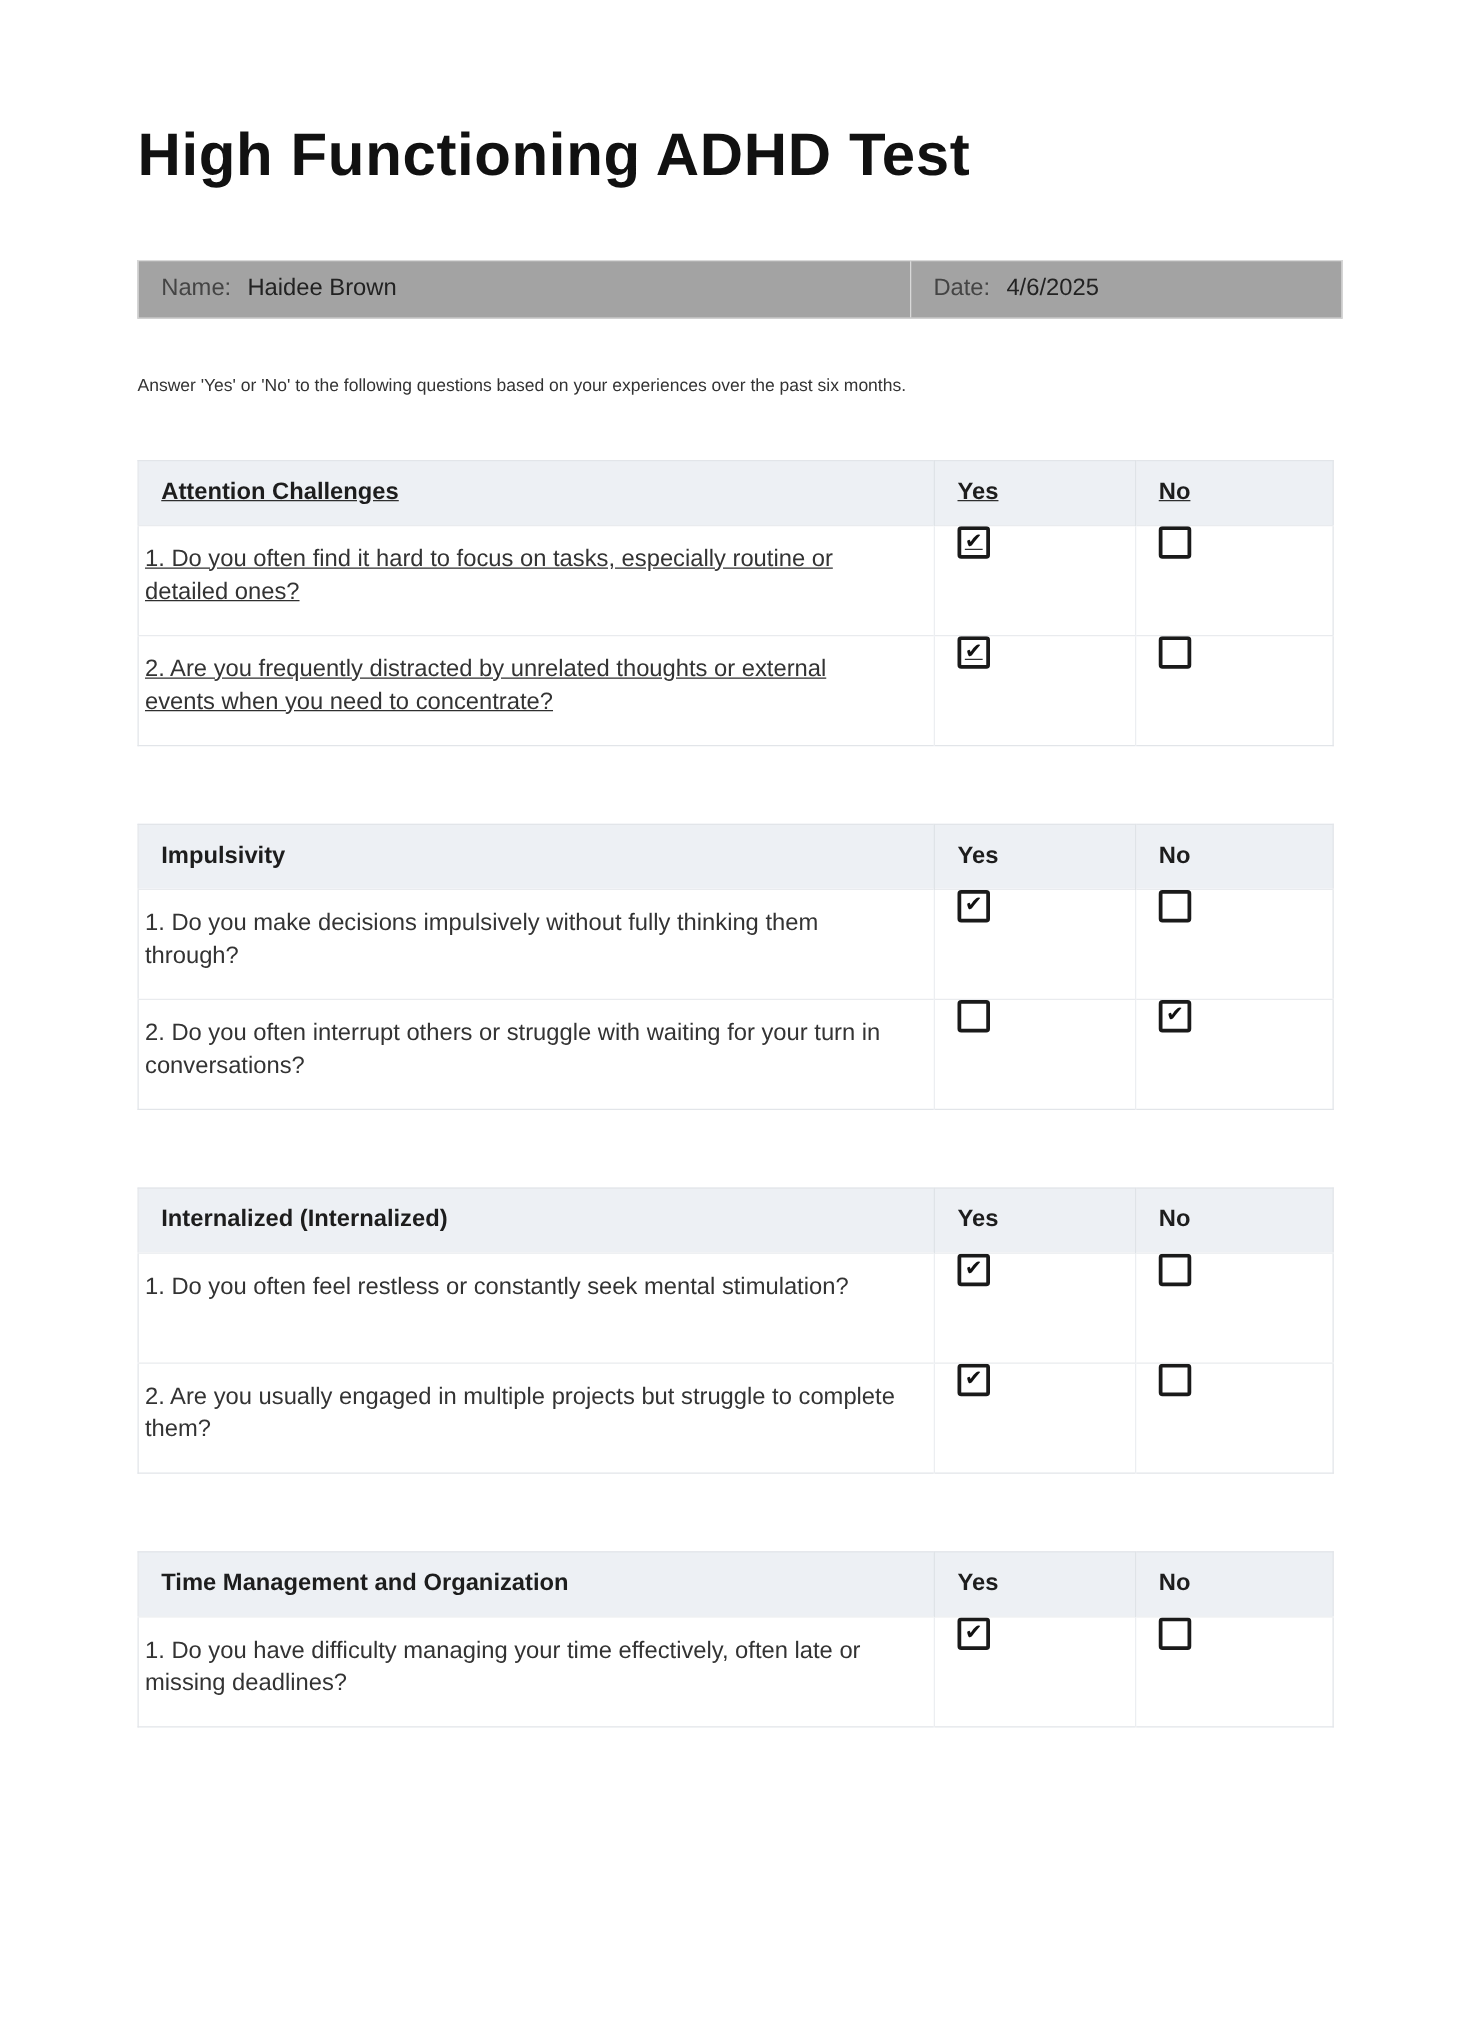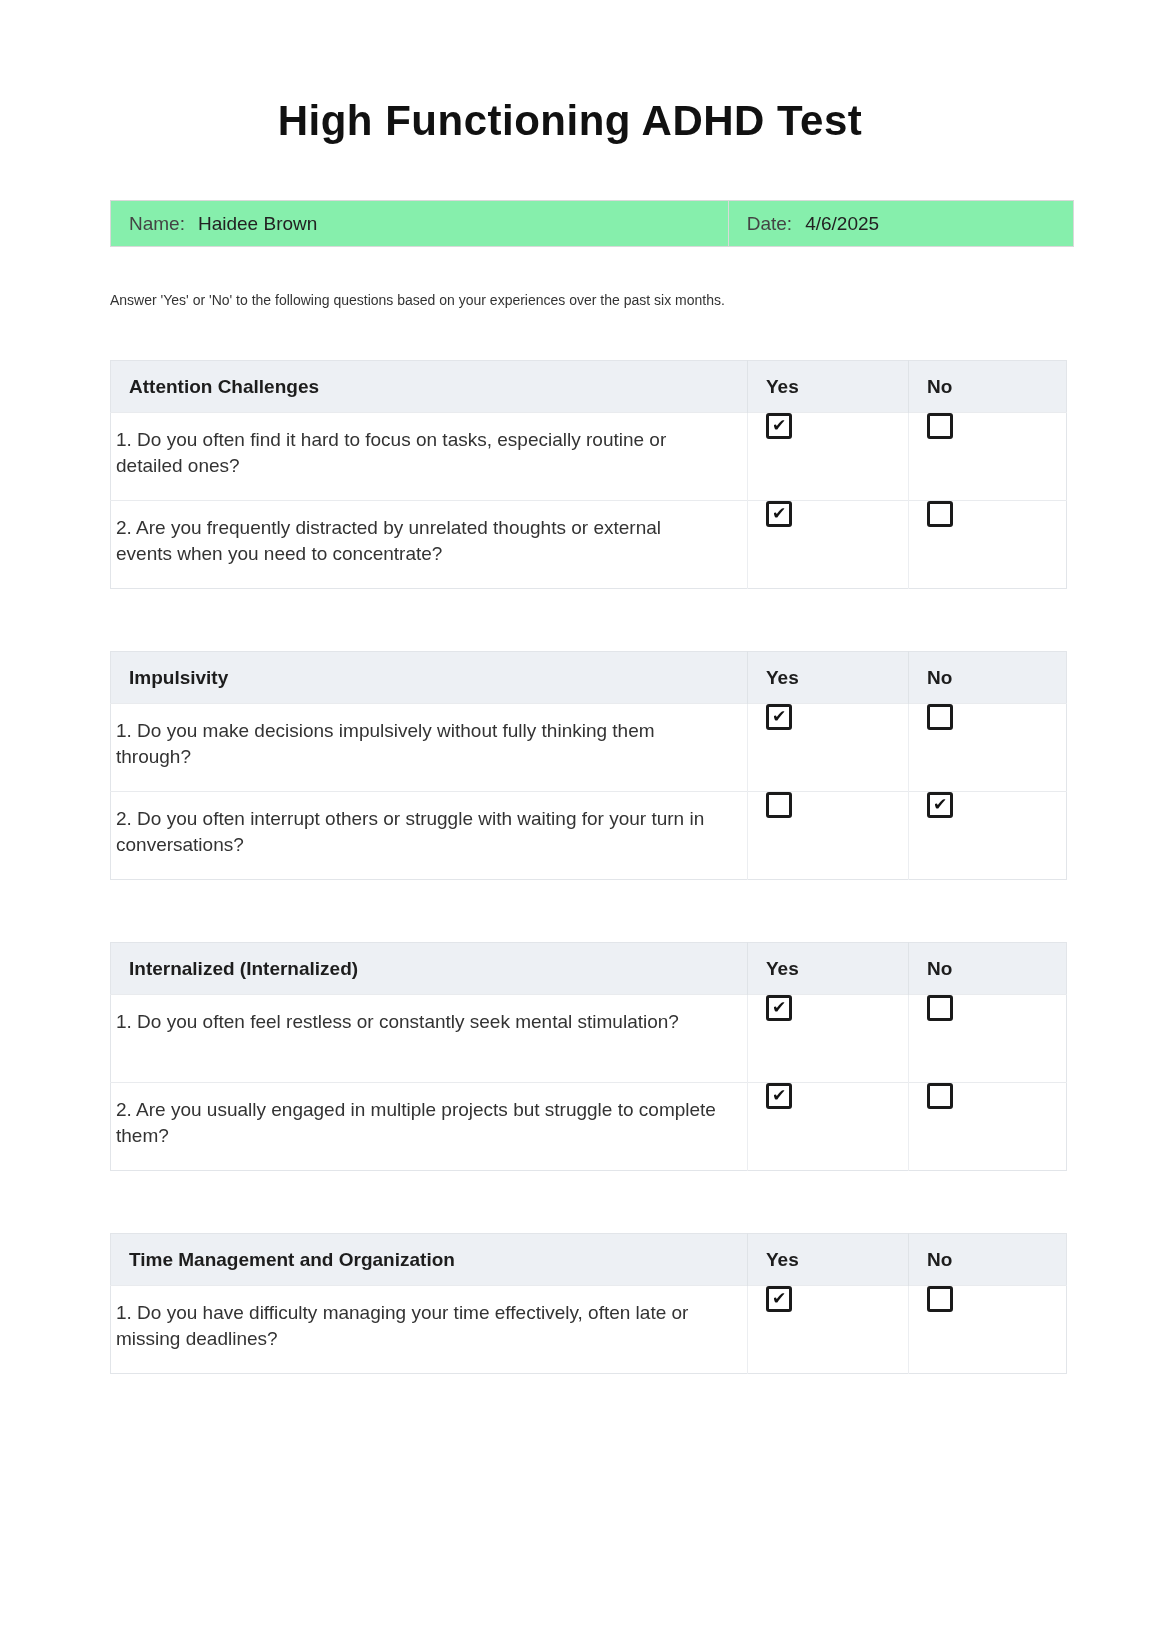--- a/index.html
+++ b/index.html
@@ -8,36 +8,35 @@
     width: 1176px;
     min-height: 1630px;
     font-family: "Liberation Sans", "DejaVu Sans", sans-serif;
     color: #2f2f2f;
     position: relative;
   }
   .page { padding: 96px 0 120px 110px; width: 1176px; }
   .content { width: 956px; }
 
   h1.doc-title {
-    font-size: 42px;
+    font-size: 48px;
     font-weight: 700;
     color: #111111;
-    text-align: center;
     letter-spacing: 0.5px;
     line-height: 1.2;
     width: 920px;
   }
 
   
   .meta-table {
     margin-top: 54px;
     width: 964px;
     border: 1px solid #d9d9d9;
     display: flex;
-    background: #86efac;
+    background: #a3a3a3;
   }
   .meta-cell {
     height: 45px;
     display: flex;
     align-items: center;
     padding-left: 18px;
     font-size: 19px;
   }
   .meta-cell.name { width: 618px; }
   .meta-cell.date { width: 346px; border-left: 1px solid #d9d9d9; }
@@ -55,21 +54,21 @@
   
   table.q-table {
     border-collapse: collapse;
     table-layout: fixed;
     width: 956px;
     margin-top: 46px;
     border: 1px solid #e2e5e9;
   }
   table.q-table + table.q-table,
   #sections table.q-table { margin-top: 62px; }
-  #sections table.q-table:first-child { margin-top: 46px; }
+  #sections table.q-table:first-child { margin-top: 46px; text-decoration: underline; }
 
   col.q-col  { width: 637px; }
   col.a-col1 { width: 161px; }
   col.a-col2 { width: 158px; }
 
   tr.head-row th {
     background: #edf0f4;
     height: 52px;
     text-align: left;
     vertical-align: middle;

